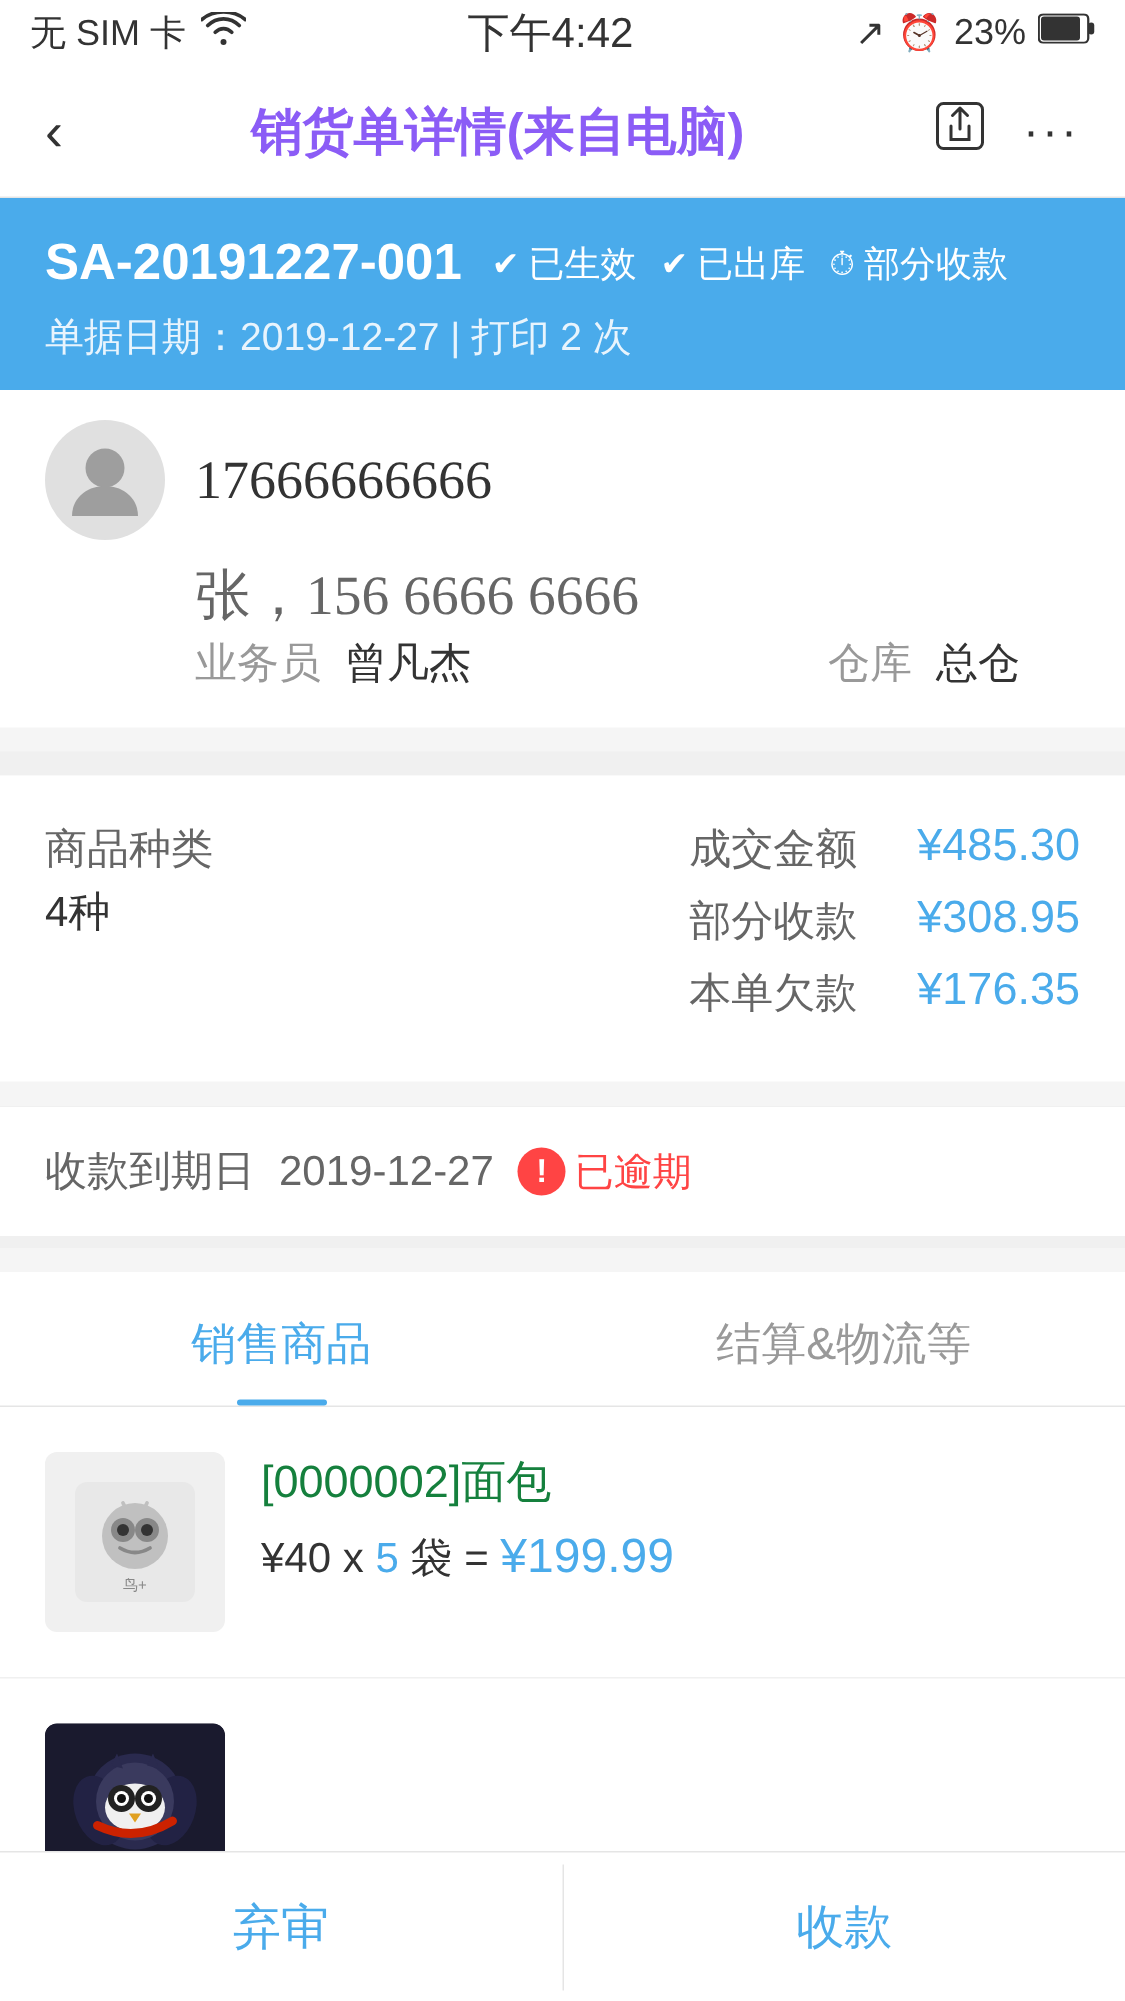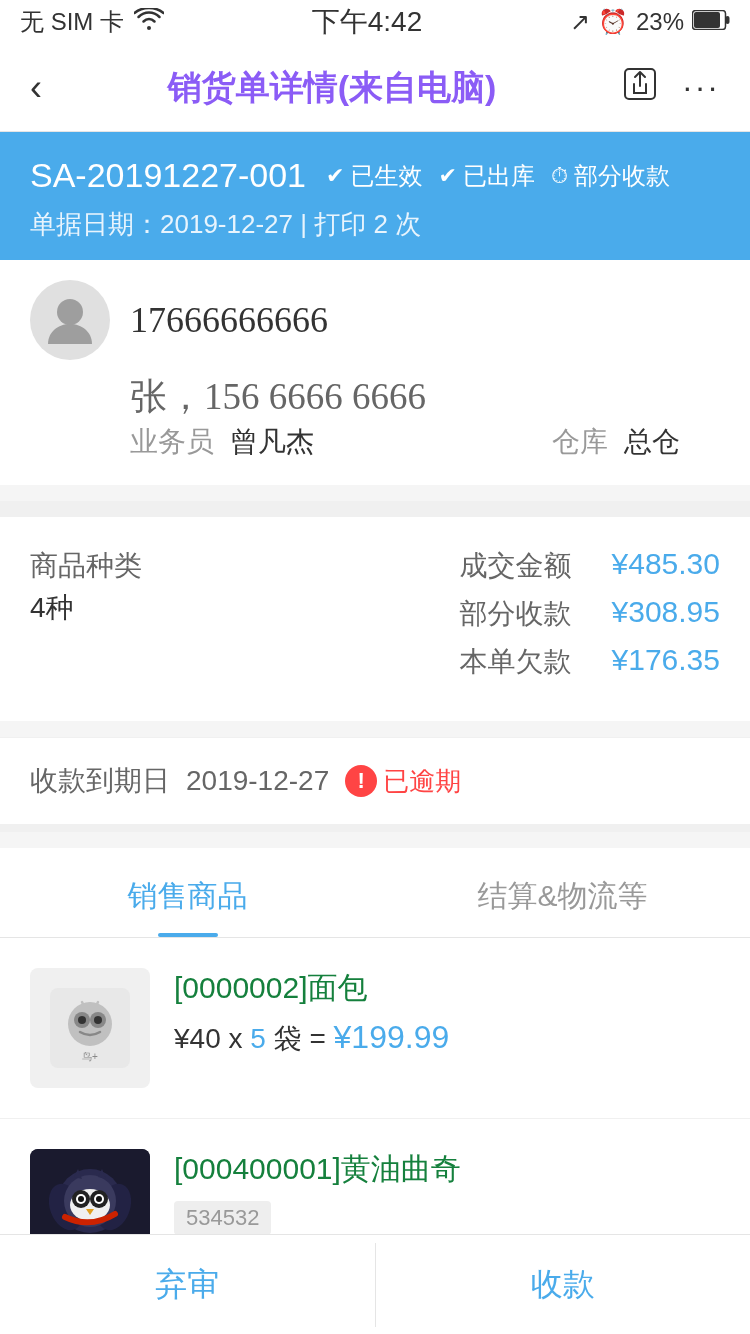--- a/index.html
+++ b/index.html
@@ -63,21 +63,21 @@
       color: #fff;
     }
     .banner-row1 {
       display: flex;
       align-items: center;
       gap: 20px;
       margin-bottom: 12px;
     }
     .order-id {
       font-size: 34px;
-      font-weight: normal;
+      font-weight: bold;
       color: #fff;
     }
     .banner-badges {
       display: flex;
       gap: 16px;
     }
     .badge {
       display: flex;
       align-items: center;
       gap: 6px;
@@ -514,32 +514,20 @@
         <path d="M56 60 L60 66 L64 60 Z" fill="#e0a020"></path>
 
         <path d="M44 28 L48 20 L52 30" fill="#2a2a4e"></path>
         <path d="M68 28 L72 20 L76 30" fill="#2a2a4e"></path>
 
         <path d="M35 68 Q60 80 85 65" stroke="#cc2200" stroke-width="6" fill="none" stroke-linecap="round"></path>
 
         <text x="60" y="108" text-anchor="middle" font-size="11" fill="#888" font-family="sans-serif">鸟+</text>
       </svg>
     </div>
-    <div class="product-info">
-      <div class="product-name">[000400001]黄油曲奇</div>
-      <div class="product-sku">534532</div>
-      <div class="product-price">
-        <span>¥23</span>
-        <span> x </span>
-        <span class="qty">0.36</span>
-        <span>个</span>
-        <span> = </span>
-        <span class="total">¥8.28</span>
-      </div>
-    </div>
   </div>
 
 </div>
 
 <div class="bottom-bar">
   <div class="bottom-btn cancel">弃审</div>
   <div class="bottom-btn confirm">收款</div>
 </div>
 
 </body></html>

